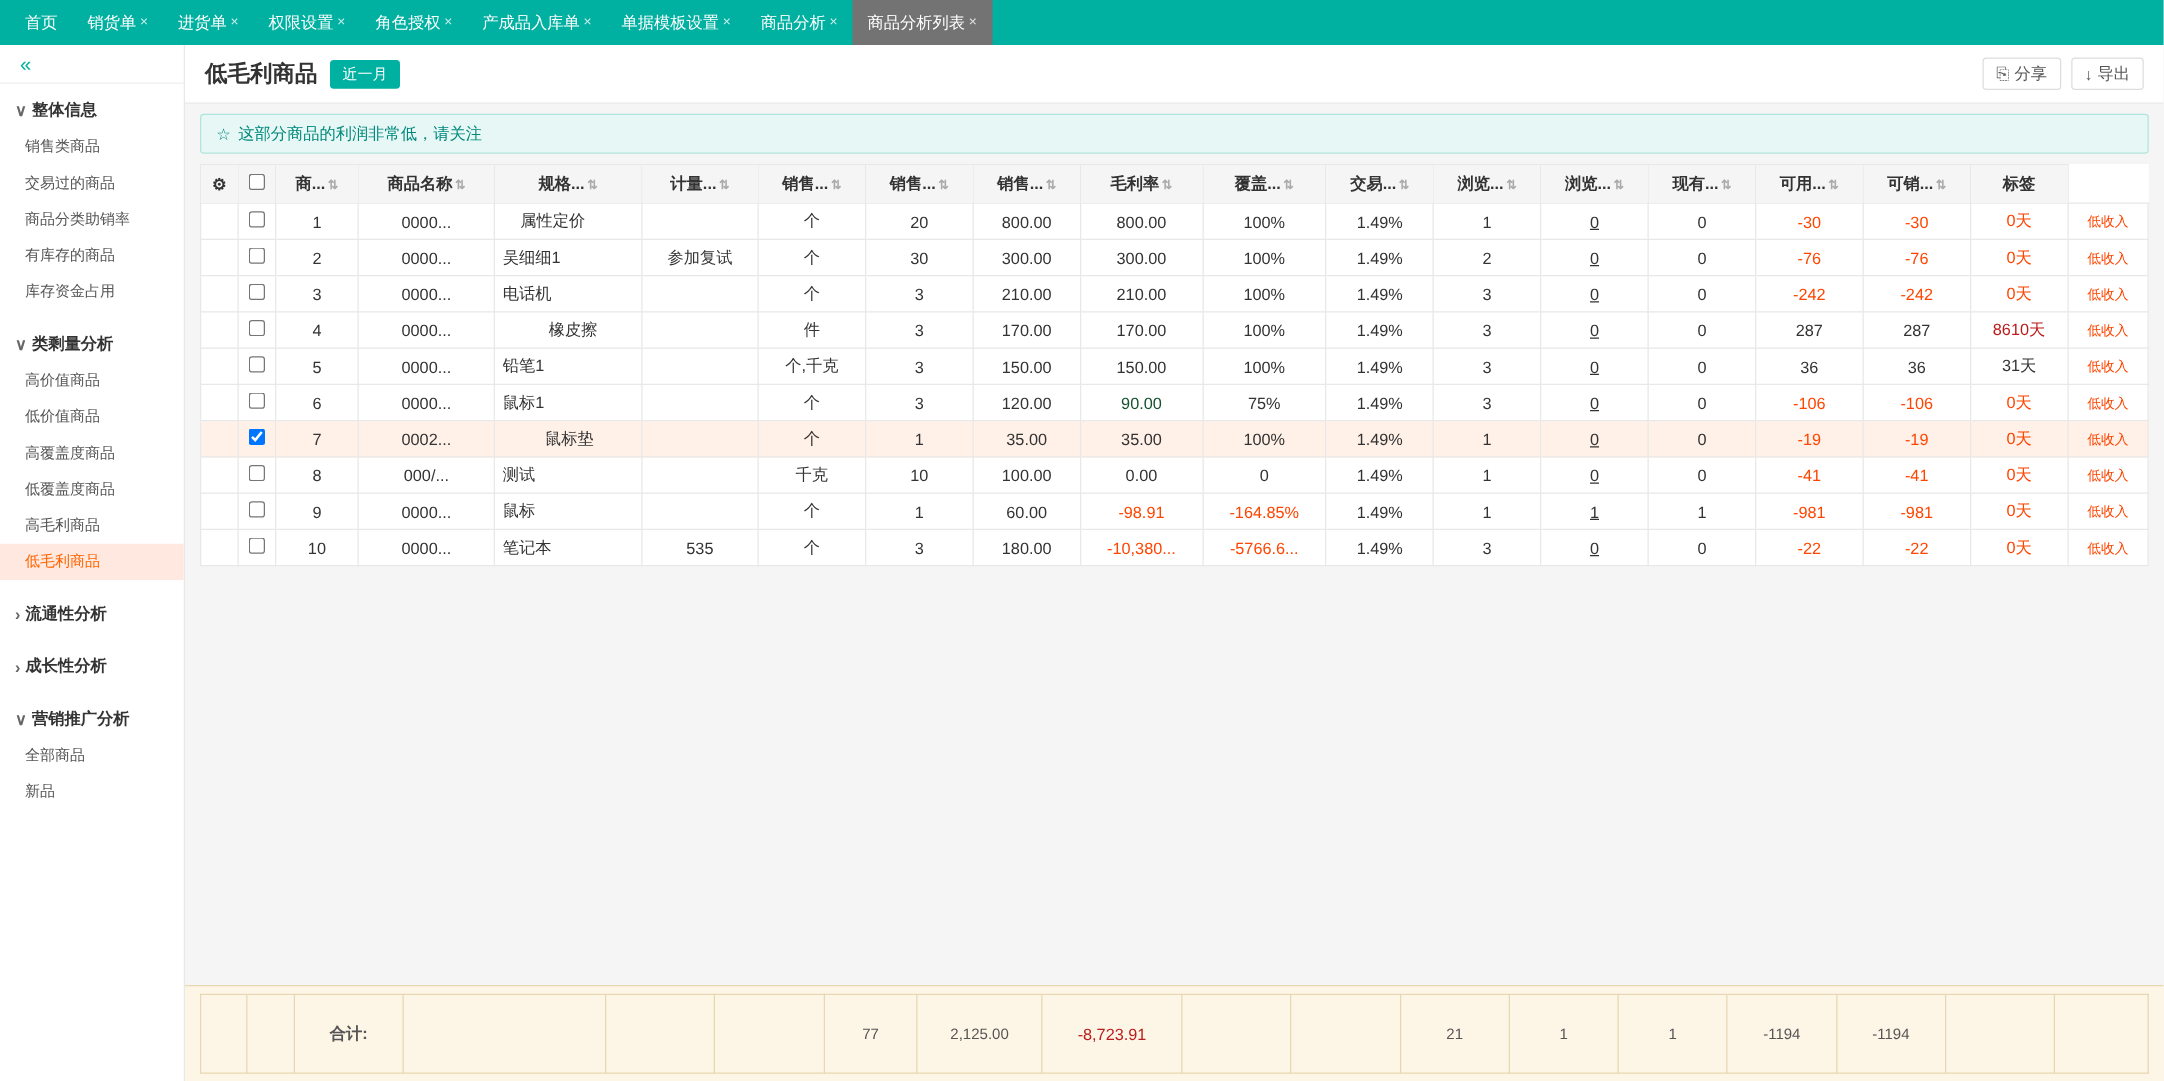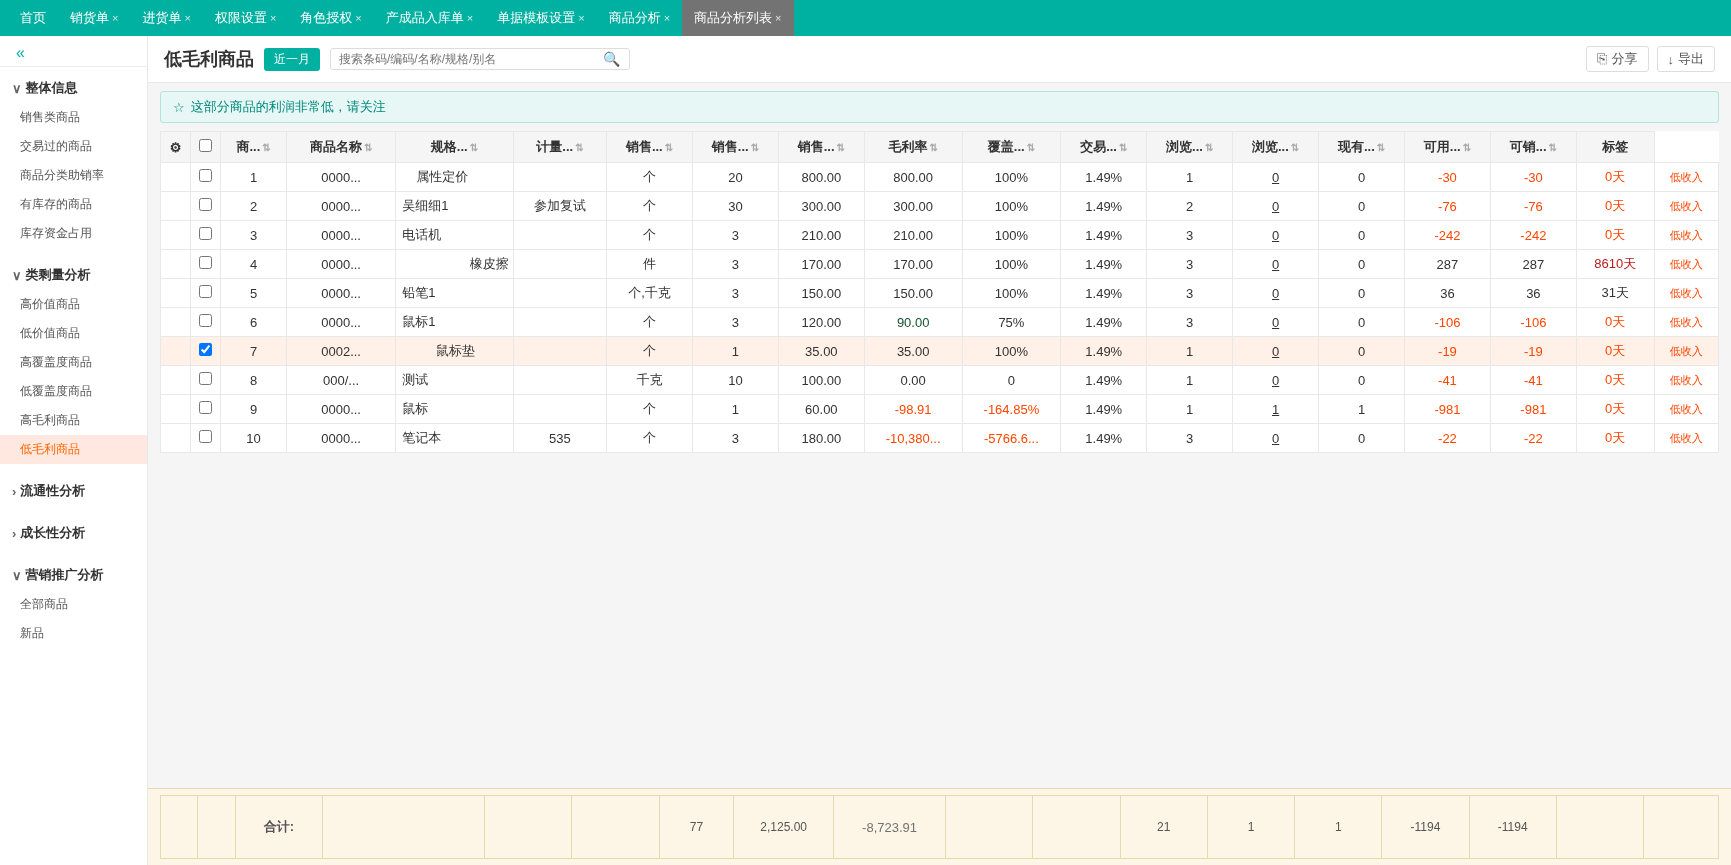--- a/index.html
+++ b/index.html
@@ -39,21 +39,21 @@
 
     
     .table-wrapper { flex: 1; overflow: auto; padding: 0 12px; }
     table { width: 100%; border-collapse: collapse; background: #fff; font-size: 12px; }
     thead th { background: #f5f5f5; border: 1px solid #e8e8e8; padding: 6px 4px; text-align: center; position: sticky; top: 0; z-index: 1; color: #333; white-space: nowrap; }
     thead th .sort-icon { color: #aaa; font-size: 10px; margin-left: 2px; }
     tbody td { border: 1px solid #e8e8e8; padding: 5px 4px; text-align: center; color: #333; }
     tbody tr.highlighted { background: #fff3ee; }
     tbody tr.selected-row { background: #fff0e8; }
     .tag-low-income { color: #ff4500; font-size: 11px; }
-    .red-text { color: #737373; }
+    .red-text { color: #b91c1c; }
     .underline { text-decoration: underline; cursor: pointer; }
     input[type="checkbox"] { cursor: pointer; }
 
     
     .footer-total { background: #fdf5e6; border-top: 1px solid #e8d8b0; padding: 6px 12px; display: flex; align-items: center; }
     .footer-total td { font-size: 12px; color: #555; }
 
     
     .pagination-bar { display: flex; align-items: center; justify-content: flex-end; padding: 6px 16px; background: #fff; border-top: 1px solid #e8e8e8; gap: 8px; font-size: 12px; color: #555; }
     .pagination-bar select { border: 1px solid #ddd; padding: 2px 4px; border-radius: 3px; font-size: 12px; }
@@ -153,24 +153,20 @@
       <div class="sidebar-item">全部商品</div>
       <div class="sidebar-item">新品</div>
     </div>
   </div>
 
   <div class="content">
 
     <div class="page-header">
       <span class="page-title">低毛利商品</span>
       <button class="date-filter-btn">近一月</button>
-      <div class="search-box">
-        <input type="text" placeholder="搜索条码/编码/名称/规格/别名" style="">
-        <span class="search-icon">🔍</span>
-      </div>
       <div class="header-actions">
         <button class="action-btn">
           <span>⎘</span>
           <span>分享</span>
         </button>
         <button class="action-btn">
           <span>↓</span>
           <span>导出</span>
         </button>
       </div>
@@ -267,21 +263,21 @@
       <td style="color:#ff4500;">-242</td>
       <td style="color:#ff4500;">-242</td>
       <td style="color:#ff4500;">0天</td>
       <td><span class="tag-low-income">低收入</span></td>
     </tr>
             <tr>
       <td></td>
       <td><input type="checkbox" style=""></td>
       <td>4</td>
       <td>0000...</td>
-      <td style="text-align:right;padding-left:12px;">橡皮擦</td>
+      <td style="text-align:center;padding-left:12px;">橡皮擦</td>
       <td></td>
       <td>件</td>
       <td>3</td>
       <td>170.00</td>
       <td style="color:#333;">170.00</td>
       <td style="color:#333;">100%</td>
       <td>1.49%</td>
       <td>3</td>
       <td><span class="underline">0</span></td>
       <td>0</td>

